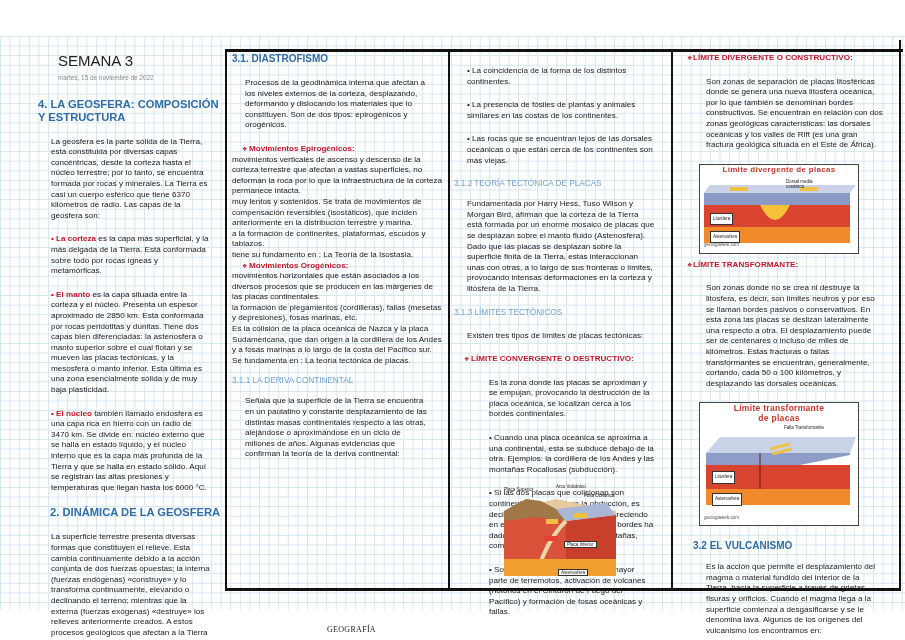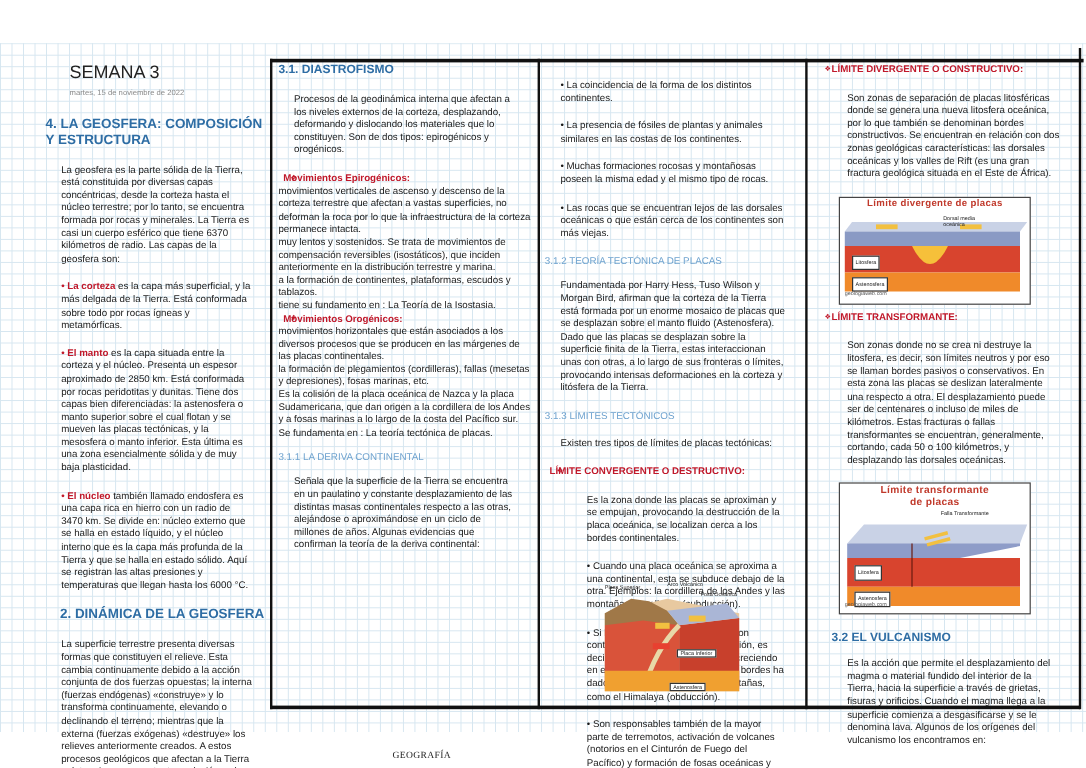--- a/index.html
+++ b/index.html
@@ -22,21 +22,21 @@
   .col p { margin: 13px; }
 
   .week-title { font-size: 15px; line-height: 18px; color: #222; font-weight: normal; margin-left: 28px; margin-top: 2px; }
   .date { font-size: 6.4px; color: #8a8a8a; margin-left: 28px; margin-top: 3px; }
 
   .h1 { font-weight: bold; color: #2e6da4; font-size: 11.2px; line-height: 13px; }
   .h2 { font-weight: bold; color: #2e6da4; font-size: 10px; line-height: 12px; }
   .h3 { color: #6fa3cf; font-size: 8.2px; line-height: 10px; font-weight: normal; }
   .red { color: #c0182a; font-weight: bold; }
 
-  .bullet-red { position: relative; padding-left: 4px; color: #c0182a; font-weight: bold; }
+  .bullet-red { position: relative; padding-left: 17px; color: #c0182a; font-weight: bold; }
   .bullet-red::before { content: "\2756"; position: absolute; left: 10px; top: 0; font-size: 6px; color: #c0182a; }
   .sub { position: relative; }
   .sub::before { content: "\25CB"; position: absolute; left: 33px; top: 0; font-size: 6px; color: #555; }
   .indent { padding-left: 22px; }
 
   .figure { position: relative; border: 1px solid #444; background: #fff; overflow: hidden; }
   .fig-title { text-align: center; color: #c0392b; font-weight: bold; letter-spacing: 0.3px; }
   .fig-credit { position: absolute; left: 4px; bottom: 2px; font-size: 4.5px; color: #555; }
   .fig-label { position: absolute; font-size: 4.5px; color: #222; background: #fff; border: 0.5px solid #333; padding: 0 2px; }
   .fig-note { position: absolute; font-size: 4.5px; color: #222; line-height: 5px; }
@@ -80,21 +80,20 @@
   <div class="sub">la formación de plegamientos (cordilleras), fallas (mesetas y depresiones), fosas marinas, etc.</div>
   <div class="sub">Es la colisión de la placa oceánica de Nazca y la placa Sudamericana, que dan origen a la cordillera de los Andes y a fosas marinas a lo largo de la costa del Pacífico sur.</div>
   <div class="sub">Se fundamenta en : La teoría tectónica de placas.</div>
   <div class="h3" style="margin-top:10px;">3.1.1 LA DERIVA CONTINENTAL</div>
   <p style="margin-top:10px;">Señala que la superficie de la Tierra se encuentra en un paulatino y constante desplazamiento de las distintas masas continentales respecto a las otras, alejándose o aproximándose en un ciclo de millones de años. Algunas evidencias que confirman la teoría de la deriva continental:</p>
 </div>
 
 <div class="col" style="left:454px; top:53px; width:214px;">
   <p>• La coincidencia de la forma de los distintos continentes.</p>
   <p>• La presencia de fósiles de plantas y animales similares en las costas de los continentes.</p>
-  <p>• Muchas formaciones rocosas y montañosas poseen la misma edad y el mismo tipo de rocas.</p>
   <p>• Las rocas que se encuentran lejos de las dorsales oceánicas o que están cerca de los continentes son más viejas.</p>
   <div class="h3" style="margin-top:10px;">3.1.2 TEORÍA TECTÓNICA DE PLACAS</div>
   <p style="margin-top:10px;">Fundamentada por Harry Hess, Tuso Wilson y Morgan Bird, afirman que la corteza de la Tierra está formada por un enorme mosaico de placas que se desplazan sobre el manto fluido (Astenosfera). Dado que las placas se desplazan sobre la superficie finita de la Tierra, estas interaccionan unas con otras, a lo largo de sus fronteras o límites, provocando intensas deformaciones en la corteza y litósfera de la Tierra.</p>
   <div class="h3" style="margin-top:7px;">3.1.3 LÍMITES TECTÓNICOS</div>
   <p>Existen tres tipos de límites de placas tectónicas:</p>
   <div class="bullet-red">LÍMITE CONVERGENTE O DESTRUCTIVO:</div>
   <p class="indent">Es la zona donde las placas se aproximan y se empujan, provocando la destrucción de la placa oceánica, se localizan cerca a los bordes continentales.</p>
   <p class="indent">• Cuando una placa oceánica se aproxima a una continental, esta se subduce debajo de la otra. Ejemplos: la cordillera de los Andes y las montañas Rocallosas (subducción).</p>
   <p class="indent">• Si las dos placas que colisionan son continentales se produce la obducción, es decir, incrustándose una en otra y creciendo en extensión. Ejemplo: este tipo de bordes ha dado lugar a altas cadenas de montañas, como el Himalaya (obducción).</p>
   <p class="indent">• Son responsables también de la mayor parte de terremotos, activación de volcanes (notorios en el Cinturón de Fuego del Pacífico) y formación de fosas oceánicas y fallas.</p>
@@ -137,21 +136,21 @@
     </svg>
     <span class="fig-note" style="left:86px; top:14px; width:40px;">Dorsal media oceánica</span>
     <span class="fig-label" style="left:10px; top:48px;">Litosfera</span>
     <span class="fig-label" style="left:10px; top:66px;">Astenosfera</span>
     <span class="fig-credit">geologiaweb.com</span>
   </div>
 
   <div class="bullet-red" style="padding-left:16px; margin-top:6px;">LÍMITE TRANSFORMANTE:</div>
   <p class="indent" style="padding-left:16px;">Son zonas donde no se crea ni destruye la litosfera, es decir, son límites neutros y por eso se llaman bordes pasivos o conservativos. En esta zona las placas se deslizan lateralmente una respecto a otra. El desplazamiento puede ser de centenares o incluso de miles de kilómetros. Estas fracturas o fallas transformantes se encuentran, generalmente, cortando, cada 50 o 100 kilómetros, y desplazando las dorsales oceánicas.</p>
 
-  <div class="figure" style="margin-left:22px; margin-top:2px; width:160px; height:110px;">
+  <div class="figure" style="margin-left:22px; margin-top:2px; width:160px; height:124px;">
     <div class="fig-title" style="font-size:8.5px; line-height:9.5px; margin-top:1px;">Límite transformante</div>
     <div class="fig-title" style="font-size:8.5px; line-height:9.5px;">de placas</div>
     <svg width="160" height="90" viewBox="0 0 160 90" style="position:absolute; left:0; top:20px;">
       <polygon points="6,30 60,20 150,20 150,32 100,42 6,42" fill="#8e9cc8"></polygon>
       <polygon points="6,30 150,30 156,14 20,14" fill="#c9d2e6"></polygon>
       <polygon points="6,42 150,42 150,66 6,66" fill="#d8442e"></polygon>
       <polygon points="6,66 150,66 150,82 6,82" fill="#f08a2a"></polygon>
       <line x1="60" y1="30" x2="60" y2="66" stroke="#6a1b10" stroke-width="1"></line>
       <rect x="70" y="22" width="20" height="3" fill="#f2c040" transform="rotate(-15 80 23)"></rect>
       <rect x="72" y="27" width="20" height="3" fill="#f2c040" transform="rotate(-15 82 28)"></rect>

